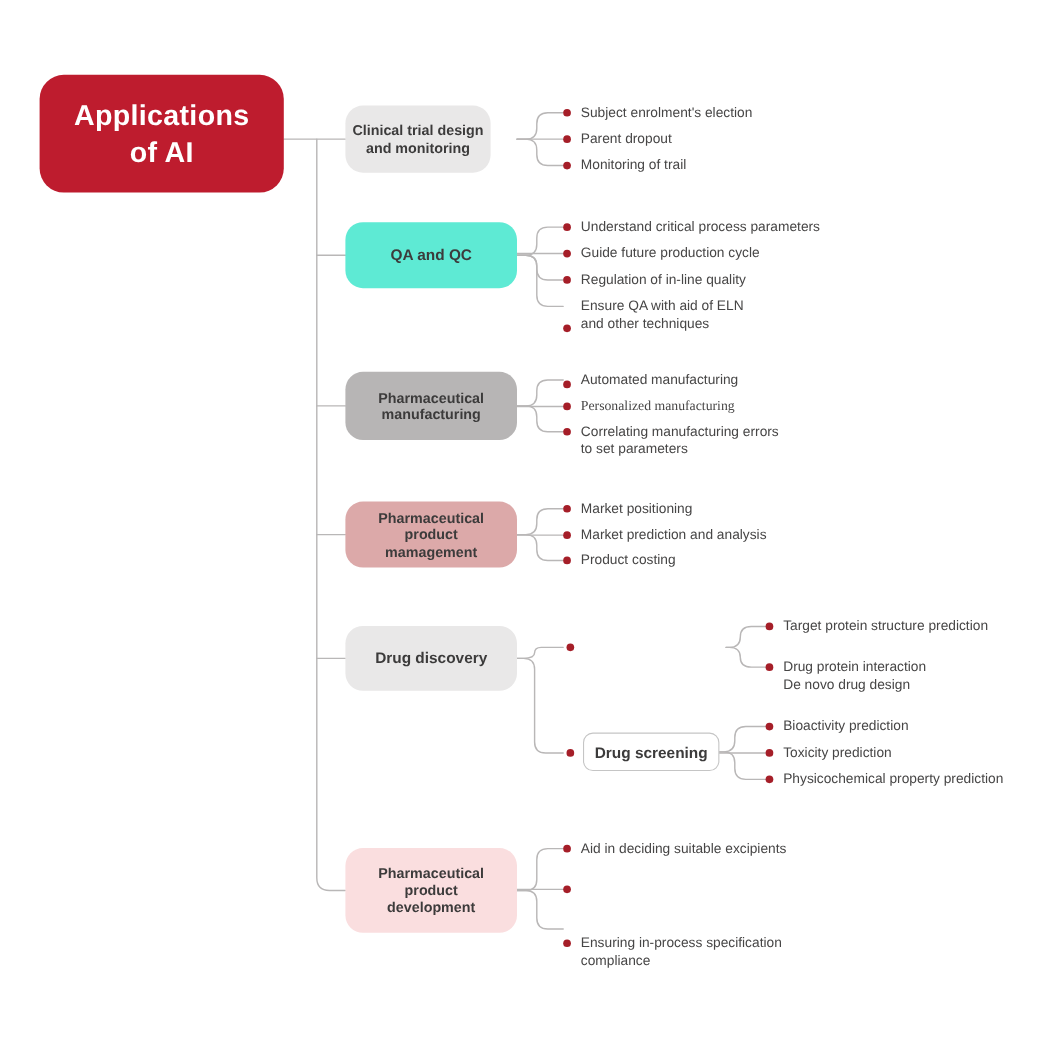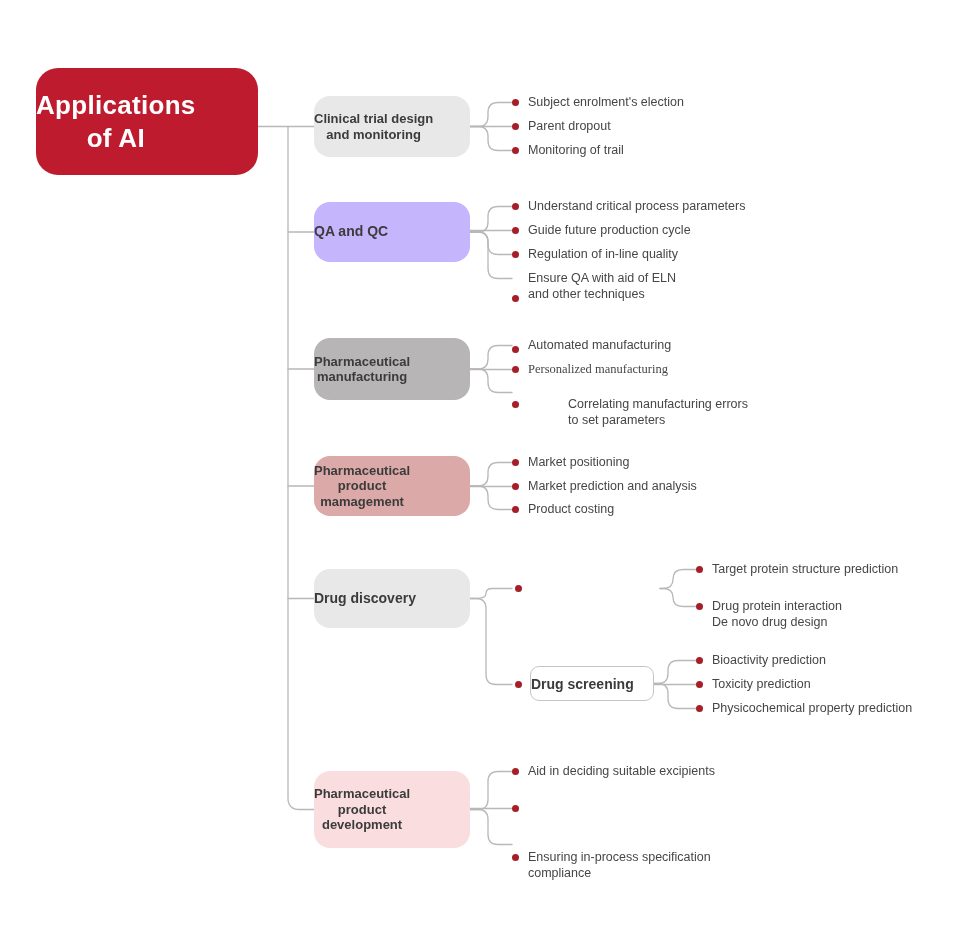--- a/index.html
+++ b/index.html
@@ -5,35 +5,35 @@
 <style>
   html,body{margin:0;padding:0;background:#ffffff;}
   .canvas{
     position:relative;width:960px;height:944px;background:#ffffff;overflow:hidden;
     font-family:"Liberation Sans", sans-serif;
   }
   svg.wires{position:absolute;left:0;top:0;width:960px;height:944px;}
   svg.wires path{fill:none;stroke:#b9b7b7;stroke-width:1.3;stroke-linecap:round;}
 
   .node{
-    position:absolute;display:flex;align-items:center;
+    position:absolute;display:flex;align-items:center;justify-content:center;
     text-align:center;white-space:pre-line;box-sizing:border-box;
     color:#3c3b3b;font-weight:700;
   }
   .node-root{
     background:#be1c2e;color:#ffffff;border-radius:22px;
     font-size:26px;line-height:33px;letter-spacing:.3px;
   }
   .node-cat{border-radius:16px;font-size:13px;line-height:15.5px;}
   .node-sub{
     background:#ffffff;border:1.4px solid #c5c5c5;border-radius:9px;
     font-size:14px;line-height:16px;
   }
   .bg-gray-light{background:#e9e8e8;}
-  .bg-pink{background:#c4b5fd;}
+  .bg-pink{background:#5eead4;}
   .bg-gray-med{background:#b7b5b5;}
   .bg-rose{background:#dca9a9;}
   .bg-pink-pale{background:#fadedf;}
 
   .bullet{
     position:absolute;display:flex;align-items:flex-start;
     font-size:12.5px;line-height:16px;color:#474646;white-space:pre-line;
   }
   .dot{
     flex:0 0 auto;width:7px;height:7px;border-radius:50%;
@@ -85,21 +85,21 @@
     <path d="M470 809.5 H478 Q488 809.5 488 799.5 V781.5 Q488 771.5 498 771.5 H512"></path>
     <path d="M470 808.5 H512"></path>
     <path d="M470 809.5 H478 Q488 809.5 488 819.5 V834.5 Q488 844.5 498 844.5 H512"></path>
   </svg>
 
   <div class="node node-root" style="left:36px;top:68px;width:222px;height:107px;">
     <span>Applications
 of AI</span>
   </div>
 
-  <div class="node node-cat bg-gray-light" style="left:314px;top:96px;width:156px;height:61px;">
+  <div class="node node-cat bg-gray-light" style="left:314px;top:96px;width:132px;height:61px;">
     <span>Clinical trial design
 and monitoring</span>
   </div>
   <div class="node node-cat bg-pink" style="left:314px;top:202px;width:156px;height:60px;font-size:14px;">
     <span>QA and QC</span>
   </div>
   <div class="node node-cat bg-gray-med" style="left:314px;top:338px;width:156px;height:62px;">
     <span>Pharmaceutical
 manufacturing</span>
   </div>
@@ -155,21 +155,21 @@
   </div>
 
   <div class="bullet" style="left:512px;top:337px;align-items:flex-end;">
     <span class="dot"></span>
     <span>Automated manufacturing</span>
   </div>
   <div class="bullet" style="left:512px;top:361px;font-family:Liberation Serif, serif;">
     <span class="dot"></span>
     <span>Personalized manufacturing</span>
   </div>
-  <div class="bullet" style="left:512px;top:396px;gap:40px;">
+  <div class="bullet" style="left:512px;top:384px;">
     <span class="dot"></span>
     <span>Correlating manufacturing errors
 to set parameters</span>
   </div>
 
   <div class="bullet" style="left:512px;top:454px;">
     <span class="dot"></span>
     <span>Market positioning</span>
   </div>
   <div class="bullet" style="left:512px;top:478px;">

